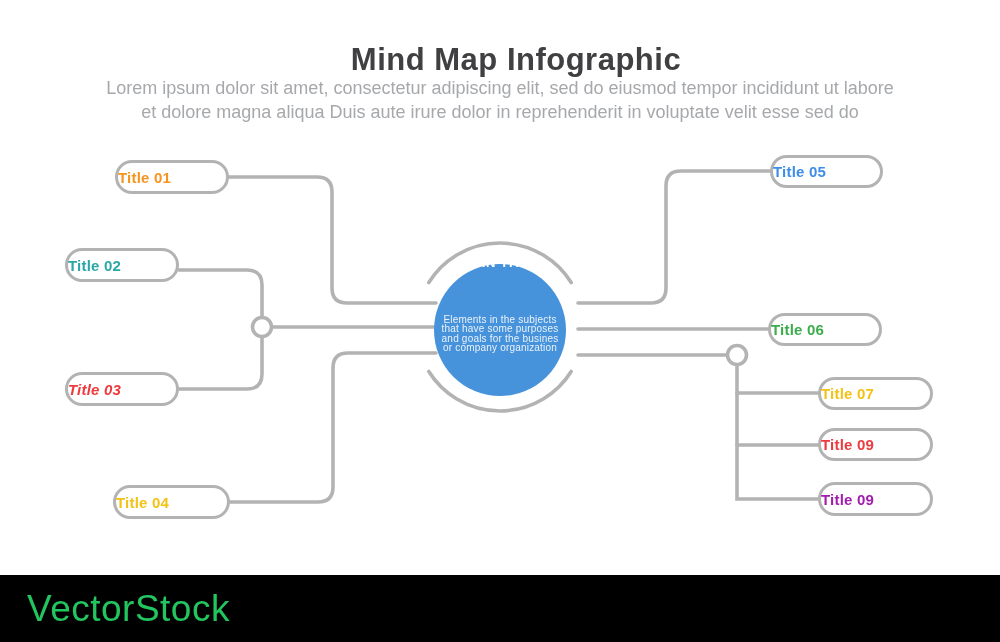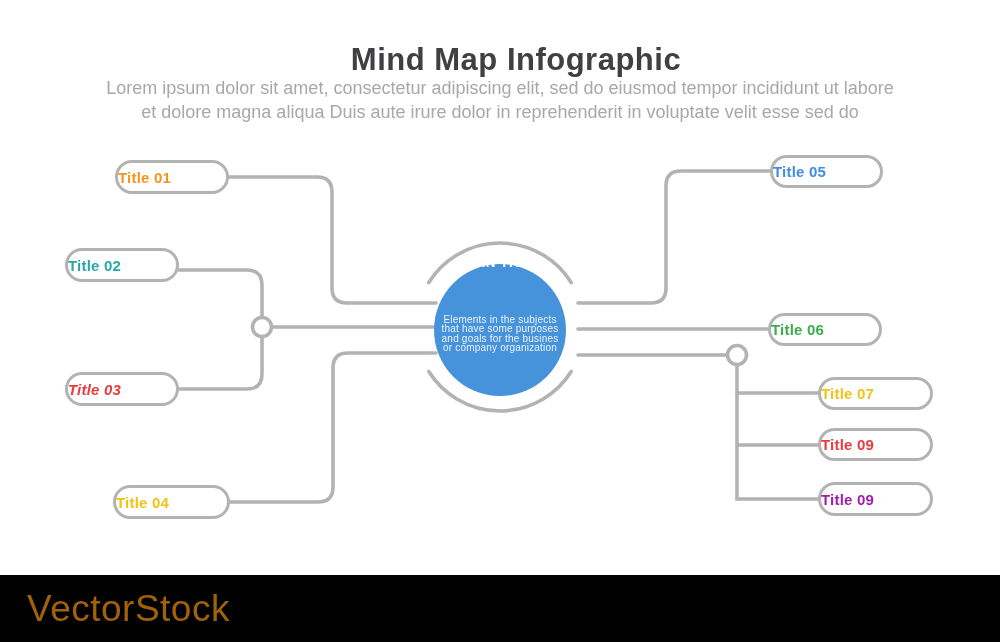--- a/index.html
+++ b/index.html
@@ -41,21 +41,21 @@
   .p4{left:113px;top:485px;width:117px;height:34px;}
   .p5{left:770px;top:155px;width:113px;height:33px;}
   .p6{left:768px;top:313px;width:114px;height:33px;}
   .p7{left:818px;top:377px;width:115px;height:33px;}
   .p8{left:818px;top:428px;width:115px;height:33px;}
   .p9{left:818px;top:482px;width:115px;height:34px;}
 
   
   .footer{position:absolute;left:0;top:575px;width:1000px;height:67px;background:#000000;
           display:flex;align-items:center;justify-content:space-between;box-sizing:border-box;
-          padding:0 25px 0 27px;color:#a16207;}
+          padding:0 25px 0 27px;color:#22c55e;}
   .brand{font-size:37px;font-weight:500;letter-spacing:.5px;}
   .wm-url{font-size:28px;font-weight:400;letter-spacing:.3px;}
 </style>
 </head>
 <body>
 
 <div class="page">
   <div class="stage">
 
     <h1 class="title">Mind Map Infographic</h1>

